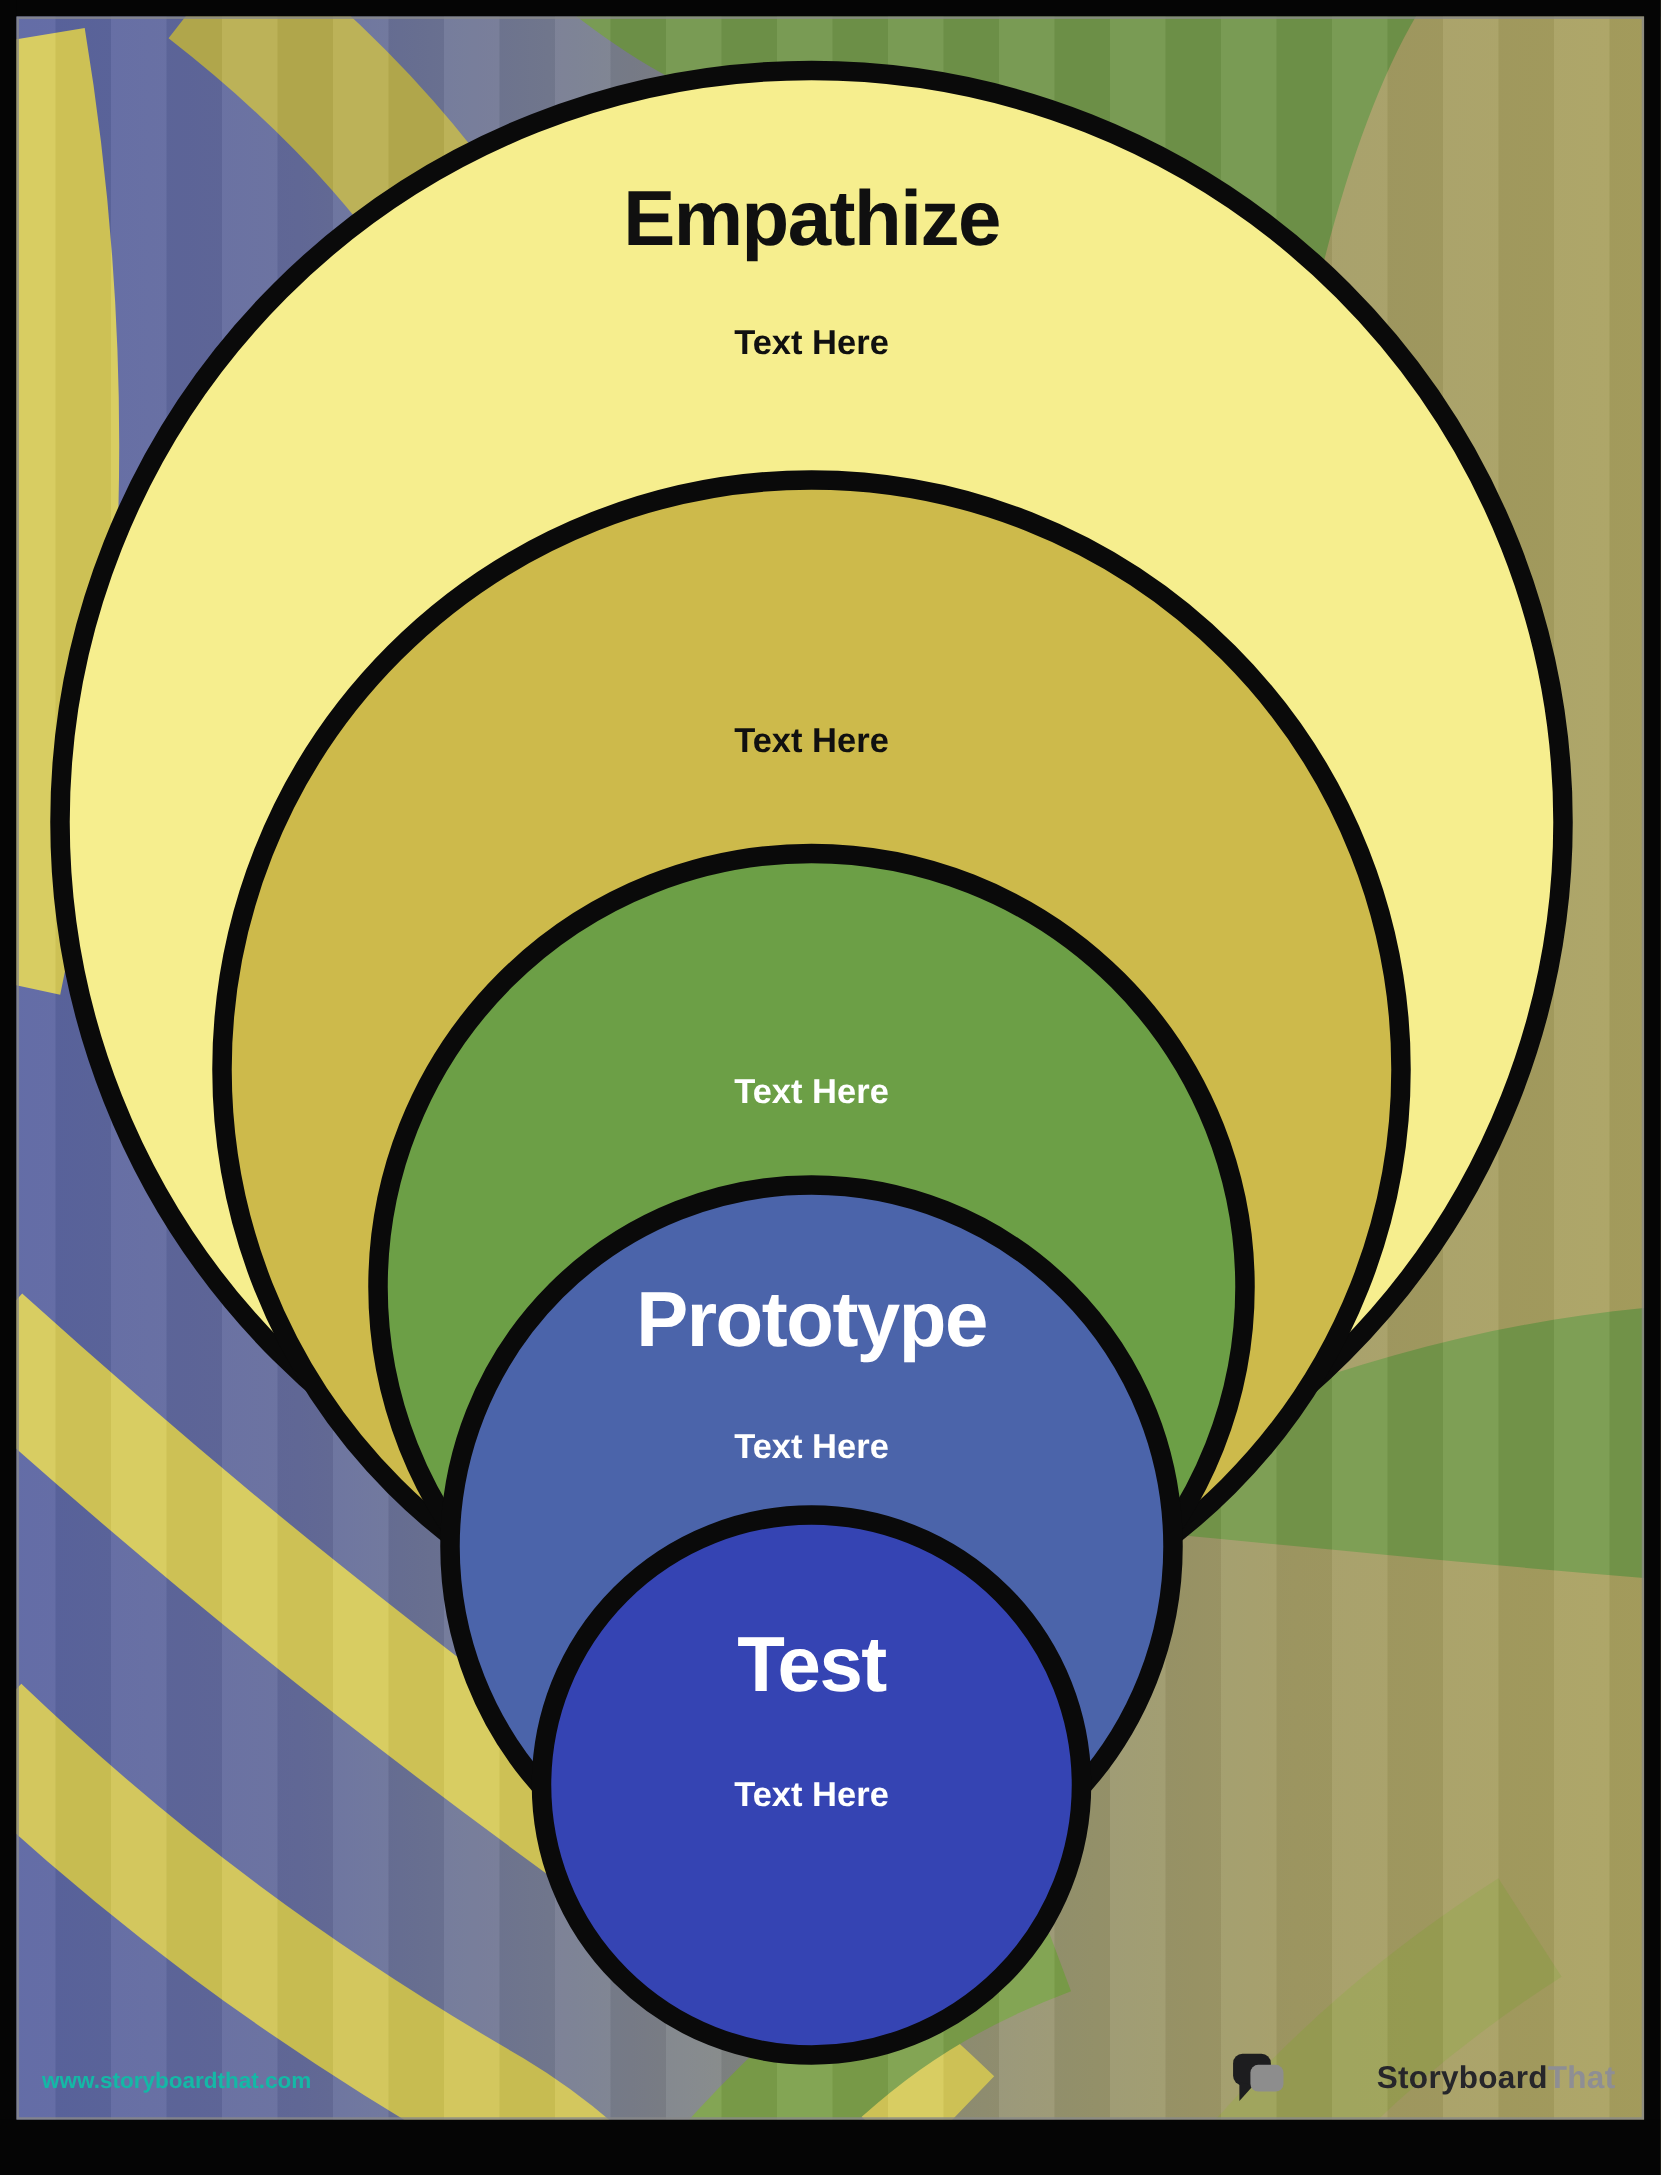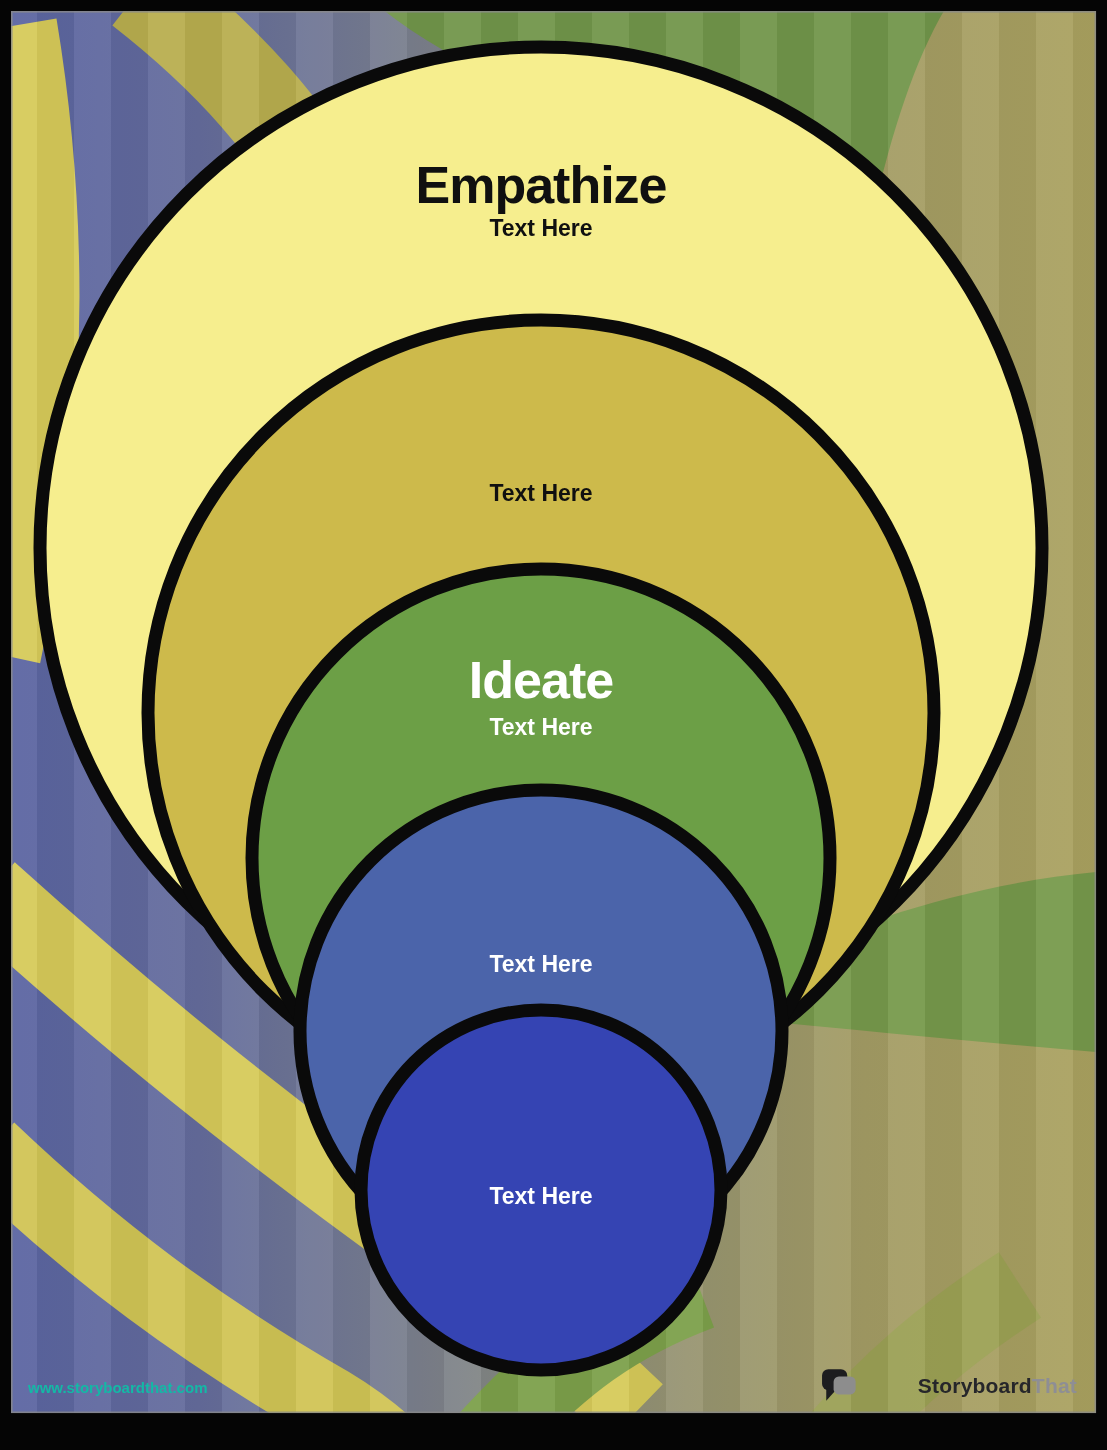--- a/index.html
+++ b/index.html
@@ -3,21 +3,21 @@
 <meta charset="utf-8">
 <style>
   html,body{margin:0;padding:0;background:#222;}
   .poster{
     position:relative;width:1107px;height:1450px;overflow:hidden;
     background:#050505;font-family:"Liberation Sans",sans-serif;
   }
   .poster svg.scene{position:absolute;left:0;top:0;}
   .stage-title{
     position:absolute;left:0;width:1082px;text-align:center;
-    font-weight:bold;font-size:52px;line-height:52px;letter-spacing:-1px;margin-top:39px;
+    font-weight:bold;font-size:52px;line-height:52px;letter-spacing:-1px;
   }
   .stage-sub{
     position:absolute;left:0;width:1082px;text-align:center;
     font-weight:bold;font-size:23px;line-height:23px;margin-top:32px;
   }
   .dark{color:#101010;}
   .light{color:#ffffff;}
   .website{
     position:absolute;left:28px;top:1379px;
     font-size:15px;font-weight:bold;color:#14b8a6;letter-spacing:0px;
@@ -79,25 +79,26 @@
     <rect x="1096" y="0" width="11" height="1450" fill="#050505"></rect>
     <rect x="0" y="1413" width="1107" height="37" fill="#050505"></rect>
     <rect x="11.8" y="11.8" width="1083.5" height="1400.5" fill="none" stroke="#8a8a8a" stroke-width="1.6" opacity="0.8"></rect>
   </svg>
 
   <div class="stage-title dark" style="top:120px">Empathize</div>
   <div class="stage-sub dark" style="top:185px">Text Here</div>
 
   <div class="stage-sub dark" style="top:450px">Text Here</div>
 
-  <div class="stage-title light" style="top:615px">Ideate</div>
   <div class="stage-sub light" style="top:684px">Text Here</div>
 
+  <div class="stage-title light" style="top:854px">Prototype</div>
   <div class="stage-sub light" style="top:921px">Text Here</div>
 
+  <div class="stage-title light" style="top:1084px">Test</div>
   <div class="stage-sub light" style="top:1153px">Text Here</div>
 
   <div class="website">www.storyboardthat.com</div>
 
   <div class="logo">
     <svg width="42" height="36" viewBox="0 0 40 34">
       <rect x="1" y="1" width="24" height="20" rx="6" fill="#1d1d1f"></rect>
       <path d="M 5,19 L 5,31 L 14,21 Z" fill="#1d1d1f"></path>
       <rect x="12" y="8" width="21" height="17" rx="5" fill="#8d8d8d"></rect>
     </svg>

